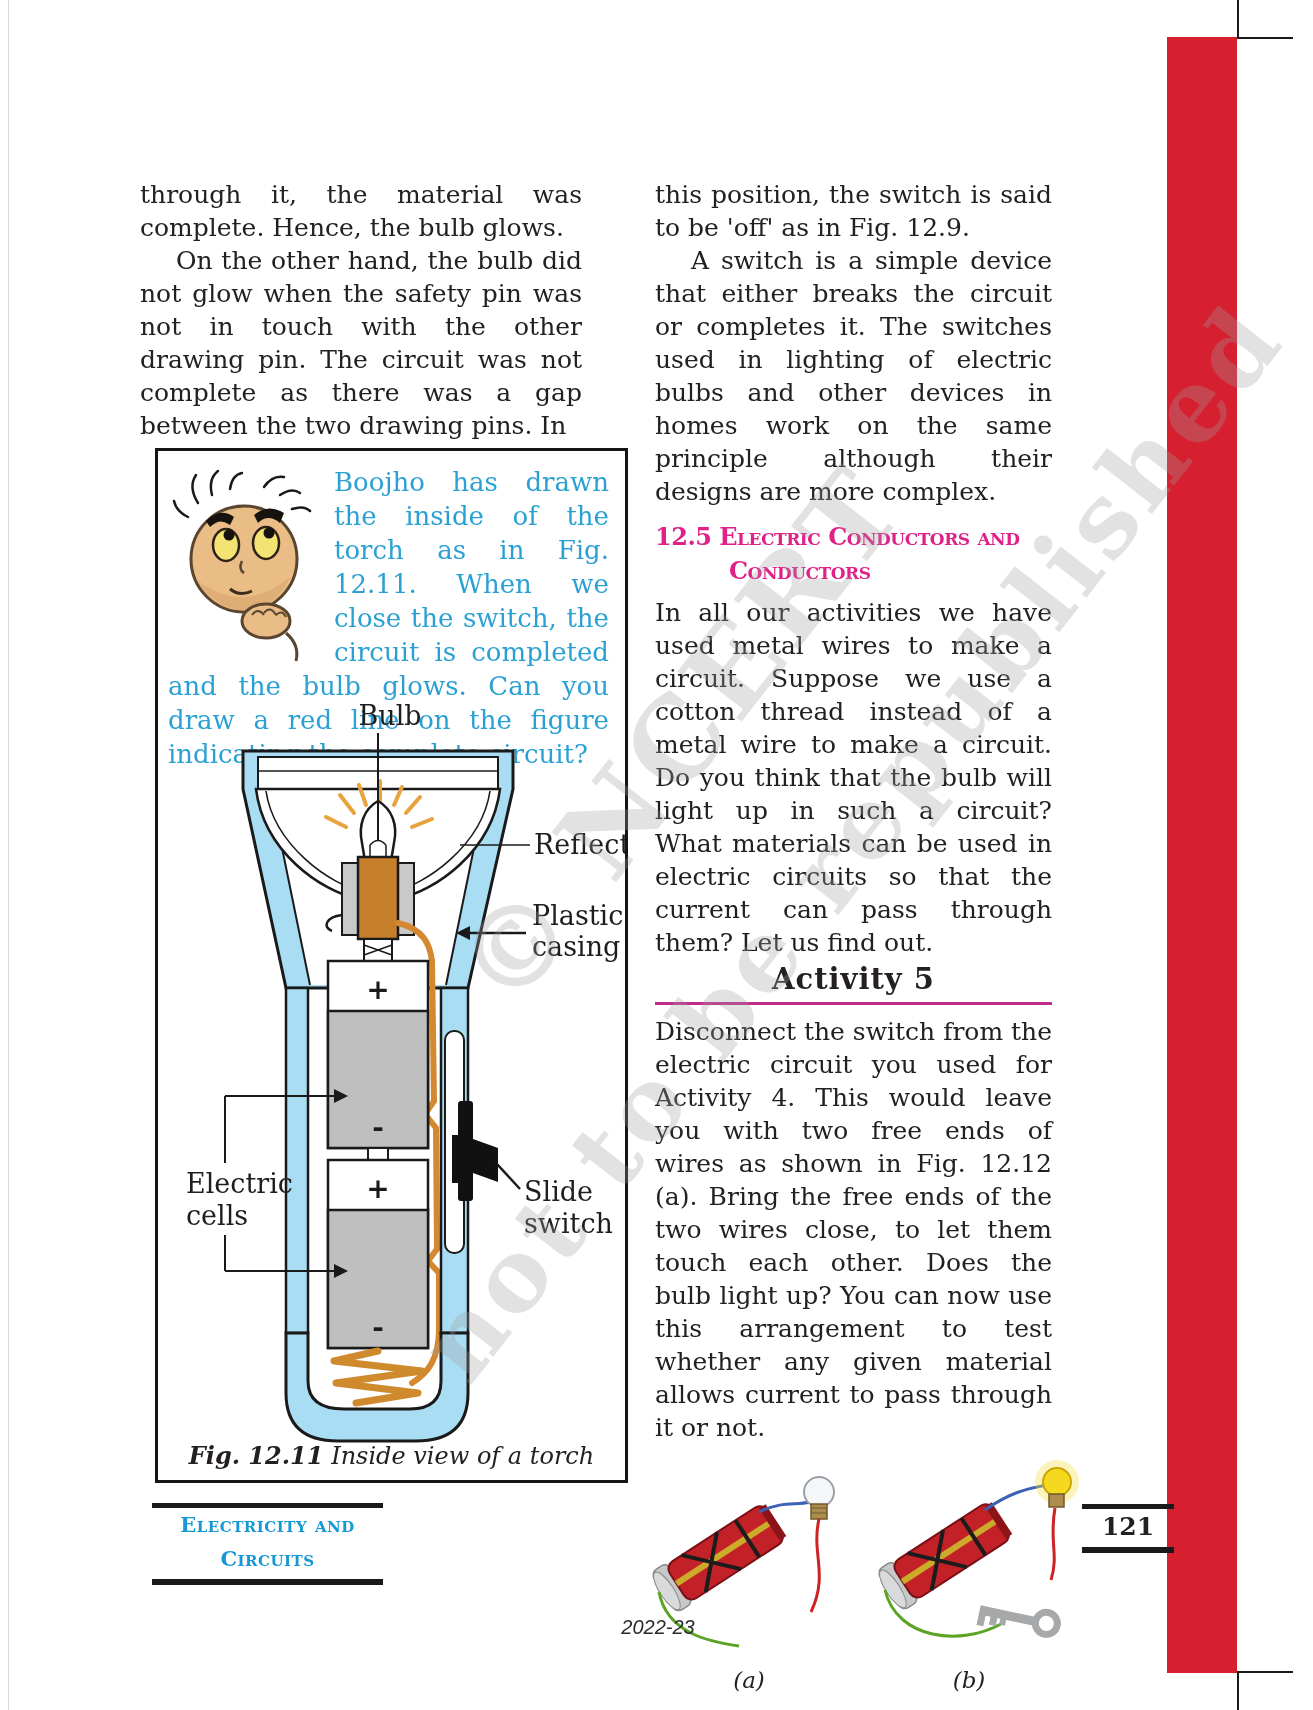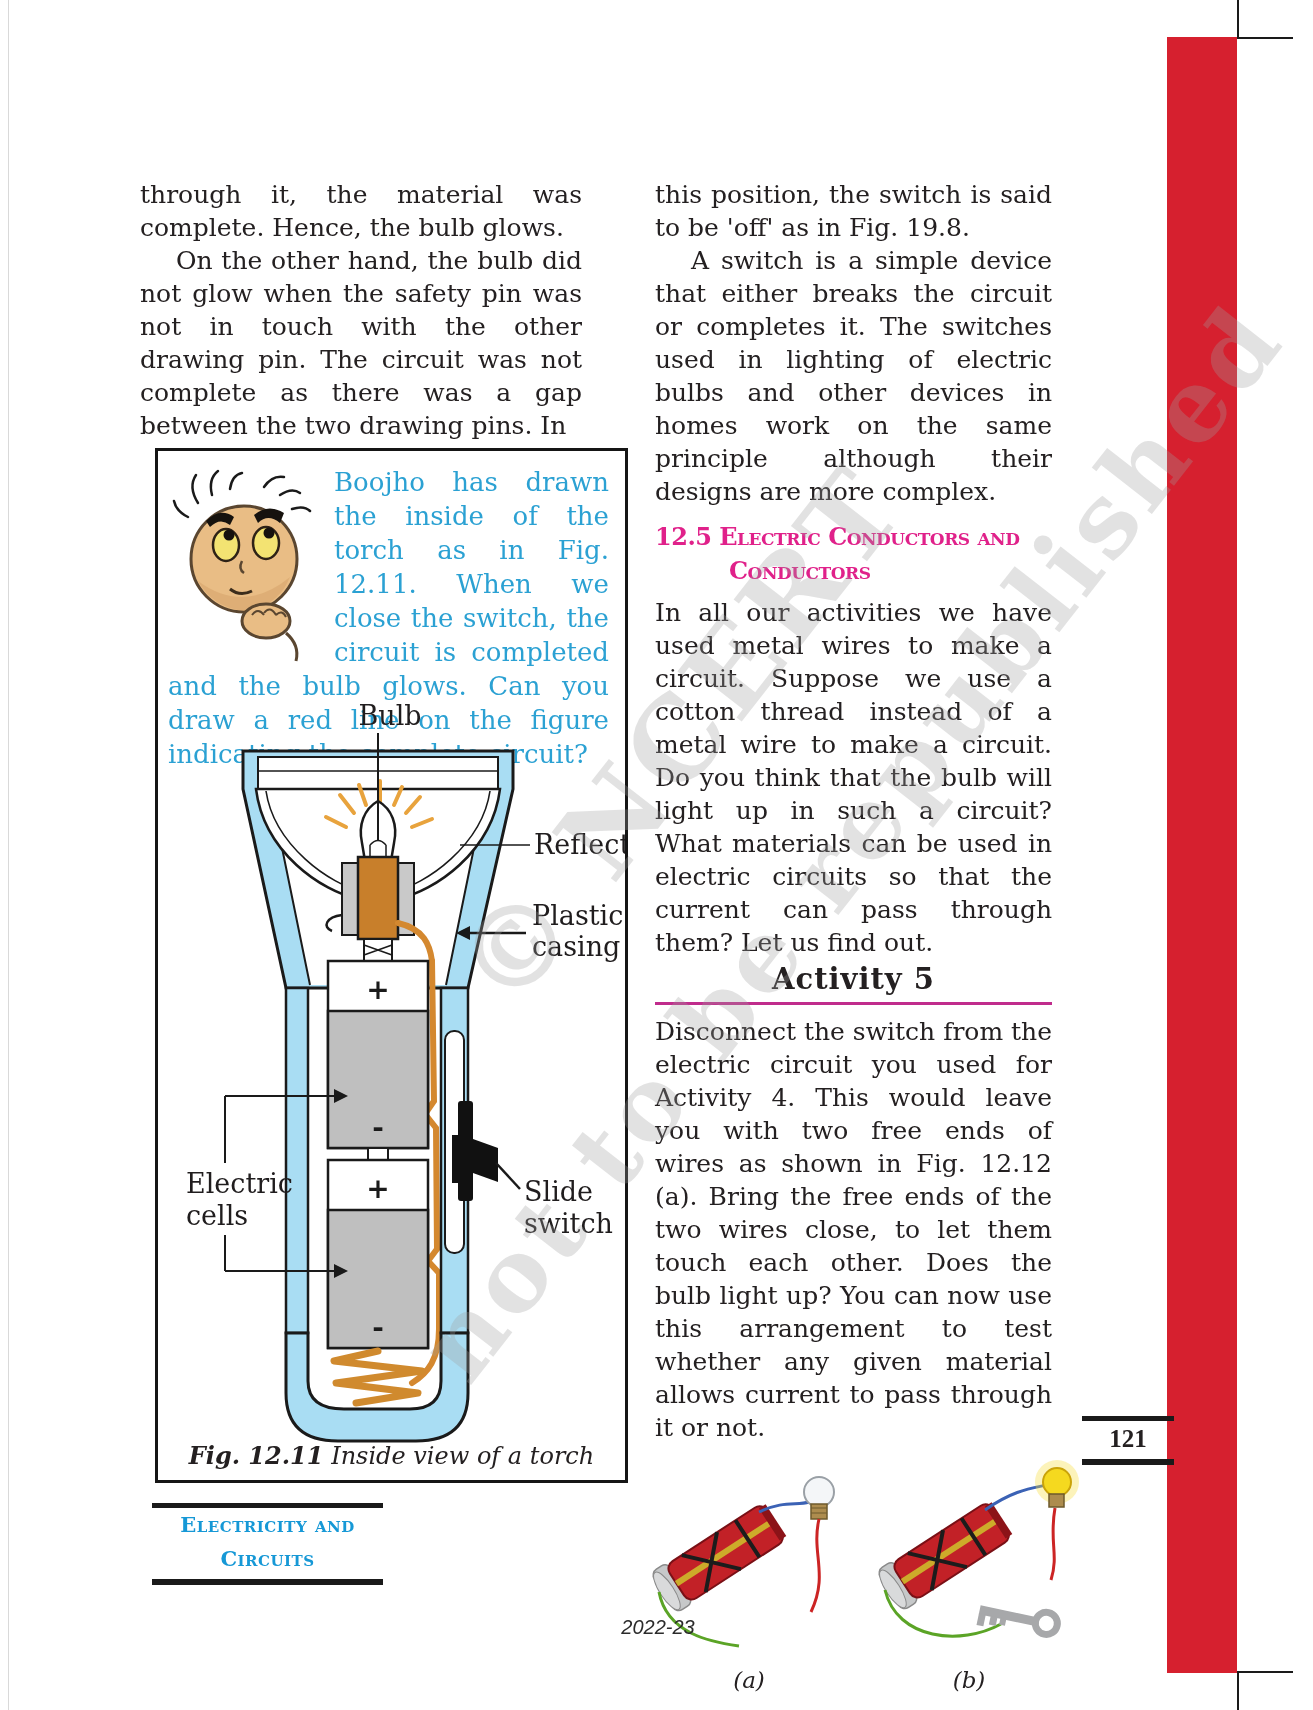--- a/index.html
+++ b/index.html
@@ -56,21 +56,21 @@
   .cond-labels{display:flex;width:440px;margin-left:-16px;font-style:italic;font-size:23px;}
   .cond-labels span{flex:1;text-align:center;}
   
   .footer-left{position:absolute;left:152px;top:1503px;width:231px;z-index:3;}
   .footer-left .bar-t{height:5px;background:#1a1a1a;}
   .footer-left .bar-b{height:6px;background:#1a1a1a;margin-top:3px;}
   .footer-left .ft-title{
     text-align:center;color:#1698d6;font-weight:bold;font-size:21px;line-height:34px;
     font-variant:small-caps;letter-spacing:0.5px;
   }
-  .footer-right{position:absolute;left:1082px;top:1416px;width:92px;z-index:6;font-family:Liberation Serif, serif;}
+  .footer-right{position:absolute;left:1082px;top:1504px;width:92px;z-index:6;}
   .footer-right .bar-t{height:5px;background:#1a1a1a;}
   .footer-right .bar-b{height:6px;background:#1a1a1a;margin-top:2px;}
   .footer-right .pg{text-align:center;font-weight:bold;font-size:25px;line-height:36px;color:#242021;}
   .year-mark{
     position:absolute;left:558px;top:1616px;width:200px;text-align:center;
     font-family:"Liberation Sans", sans-serif;font-size:20px;color:#2b2b2b;z-index:3;font-style:italic;
   }
   svg text{font-family:"DejaVu Serif", serif;}
 </style>
 </head>
@@ -210,21 +210,21 @@
         <line x1="338" y1="470" x2="362" y2="496" stroke="#1a1a1a" stroke-width="2.5"></line>
       </g>
     </svg>
 
     <div class="fig11-caption">
       <b>Fig. 12.11</b><span> Inside view of a torch</span>
     </div>
   </div>
 
   <div class="col right-col">
-    <p>this position, the switch is said to be 'off' as in Fig. 19.8.</p>
+    <p>this position, the switch is said to be 'off' as in Fig. 12.9.</p>
     <p class="indent">A switch is a simple device that either breaks the circuit or completes it. The switches used in lighting of electric bulbs and other devices in homes work on the same principle although their designs are more complex.</p>
 
     <h3 class="section-head"><span>12.5 </span><span class="sc">Electric Conductors and Conductors</span></h3>
 
     <p>In all our activities we have used metal wires to make a circuit. Suppose we use a cotton thread instead of a metal wire to make a circuit. Do you think that the bulb will light up in such a circuit? What materials can be used in electric circuits so that the current can pass through them? Let us find out.</p>
 
     <h3 class="activity-head">Activity 5</h3>
     <div class="activity-rule"></div>
 
     <p>Disconnect the switch from the electric circuit you used for Activity 4. This would leave you with two free ends of wires as shown in Fig. 12.12 (a). Bring the free ends of the two wires close, to let them touch each other. Does the bulb light up? You can now use this arrangement to test whether any given material allows current to pass through it or not.</p>

